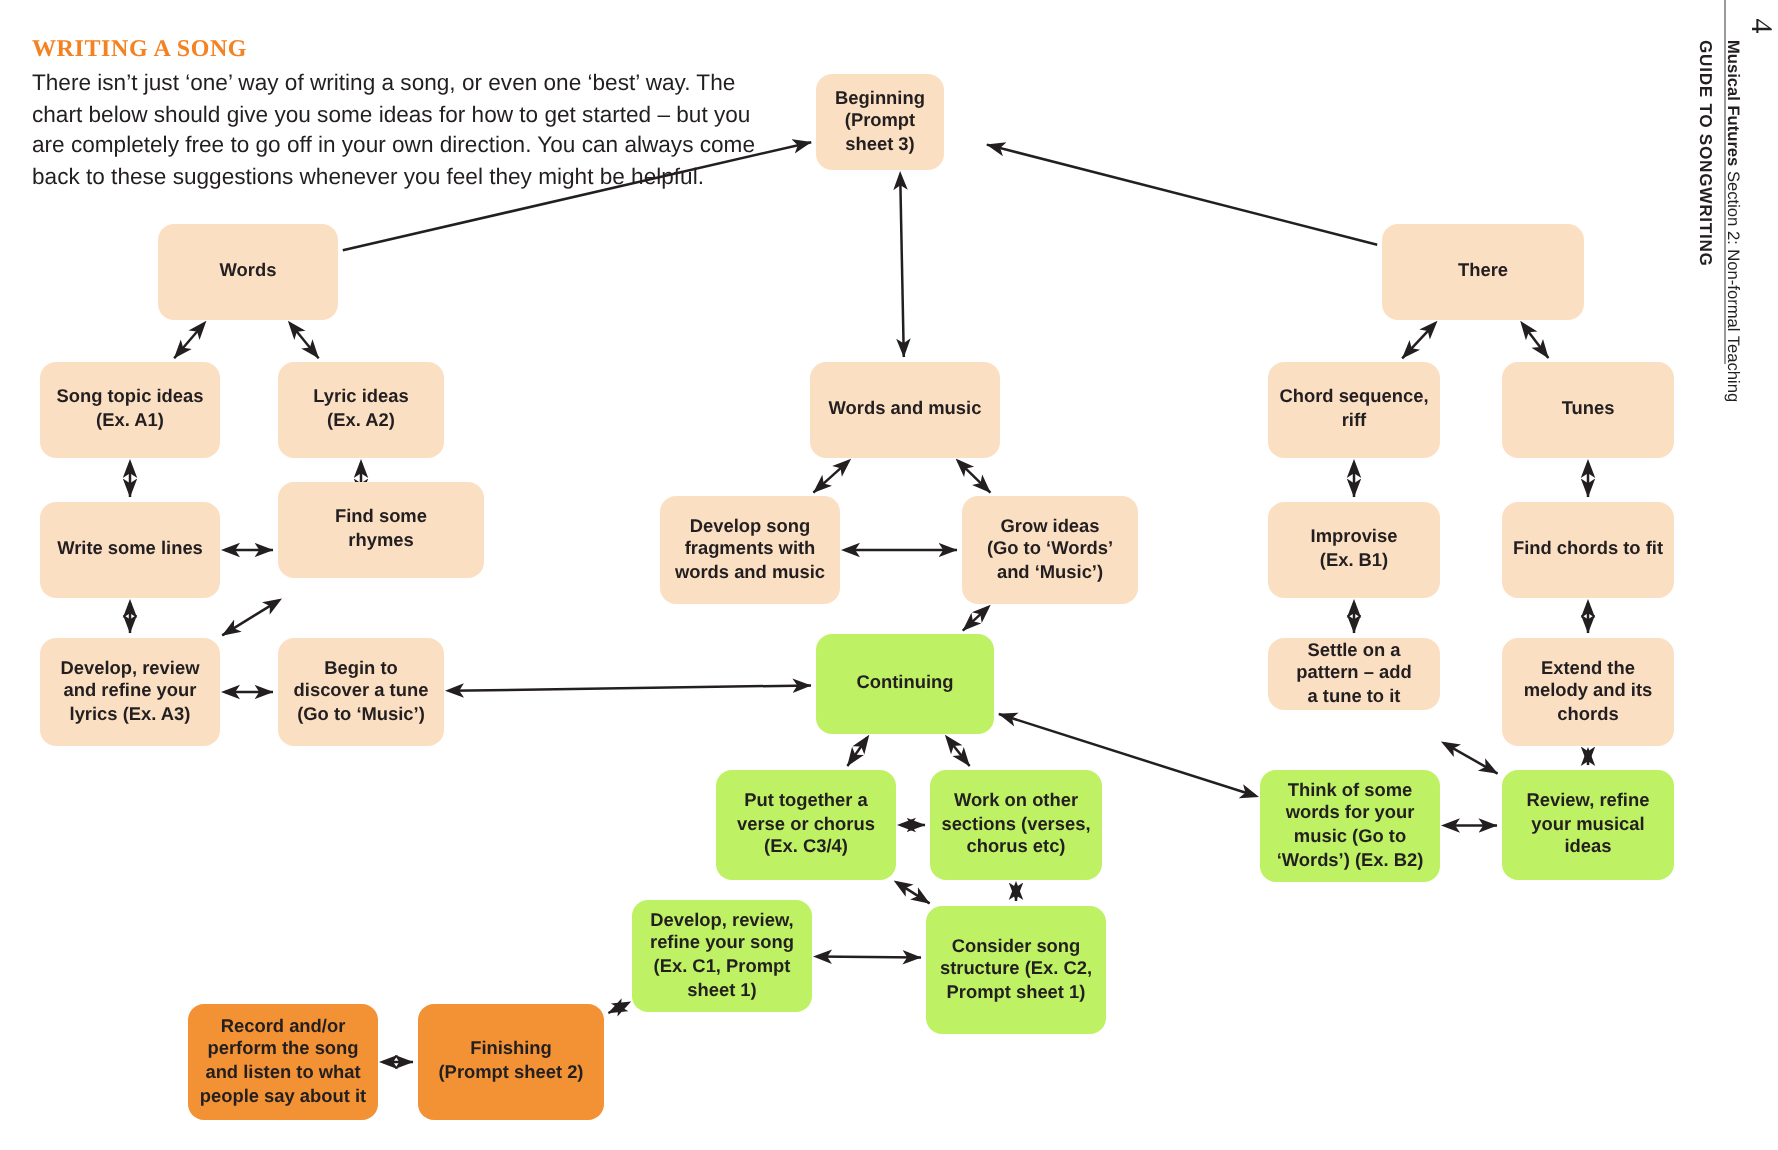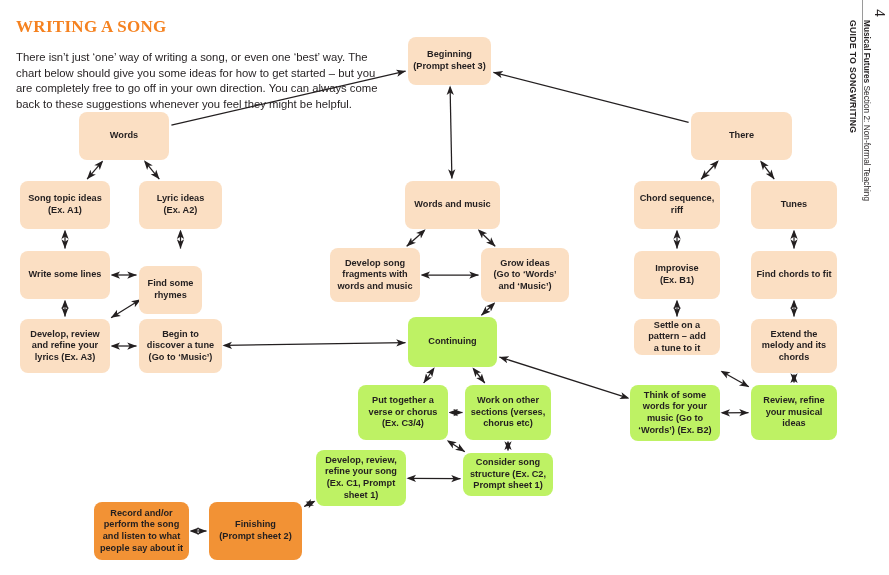--- a/index.html
+++ b/index.html
@@ -14,23 +14,23 @@
     color: #231f20;
   }
   #page {
     position: absolute; left: 0; top: 0;
     width: 889px; height: 575px;
   }
 
   
   #intro { position: absolute; left: 16px; top: 17px; width: 372px; }
   #intro-title {
-    font-size: 17px; font-weight: bold; letter-spacing: .3px;
+    font-size: 12px; font-weight: bold; letter-spacing: .3px;
     color: #f58220; font-family: "Liberation Serif", serif;
-    margin: 0 0 13px 0;
+    margin: 0 0 3px 0;
   }
   #intro-body {
     font-size: 11.3px; line-height: 15.6px; color: #231f20;
     margin: 0;
   }
 
   
   #rail-rule {
     position: absolute; left: 862px; top: 0px;
     width: 1px; height: 182px; background: #9a9a9a;
@@ -134,21 +134,21 @@
           <line x1="473.7" y1="369.0" x2="484.8" y2="383.0" marker-end="url(#ah)" marker-start="url(#ah-start)"></line>
           <line x1="450.5" y1="412.5" x2="462.5" y2="412.5" marker-end="url(#ah)" marker-start="url(#ah-start)"></line>
           <line x1="448.5" y1="441.3" x2="464.8" y2="451.7" marker-end="url(#ah)" marker-start="url(#ah-start)"></line>
           <line x1="508.0" y1="442.5" x2="508.0" y2="450.5" marker-end="url(#ah)" marker-start="url(#ah-start)"></line>
           <line x1="408.5" y1="478.3" x2="460.5" y2="478.7" marker-end="url(#ah)" marker-start="url(#ah-start)"></line>
           <line x1="313.8" y1="501.7" x2="304.2" y2="506.5" marker-end="url(#ah)" marker-start="url(#ah-start)"></line>
           <line x1="191.5" y1="531.0" x2="206.5" y2="531.0" marker-end="url(#ah)" marker-start="url(#ah-start)"></line>
         </g>
     </svg>
     <div id="node-layer">
-        <div class="node tone-light" style="left: 408px; top: 37px; width: 83px; height: 48px;">
+        <div class="node tone-light" style="left: 408px; top: 37px; width: 64px; height: 48px;">
           <span>Beginning<br>(Prompt sheet 3)</span>
         </div>
         <div class="node tone-light" style="left: 79px; top: 112px; width: 90px; height: 48px;">
           <span>Words</span>
         </div>
         <div class="node tone-light" style="left: 691px; top: 112px; width: 101px; height: 48px;">
           <span>There</span>
         </div>
         <div class="node tone-light" style="left: 20px; top: 181px; width: 90px; height: 48px;">
           <span>Song topic ideas<br>(Ex. A1)</span>
@@ -161,21 +161,21 @@
         </div>
         <div class="node tone-light" style="left: 634px; top: 181px; width: 86px; height: 48px;">
           <span>Chord sequence,<br>riff</span>
         </div>
         <div class="node tone-light" style="left: 751px; top: 181px; width: 86px; height: 48px;">
           <span>Tunes</span>
         </div>
         <div class="node tone-light" style="left: 20px; top: 251px; width: 90px; height: 48px;">
           <span>Write some lines</span>
         </div>
-        <div class="node tone-light" style="left: 139px; top: 266px; width: 63px; height: 48px;">
+        <div class="node tone-light" style="left: 139px; top: 241px; width: 103px; height: 48px;">
           <span>Find some<br>rhymes</span>
         </div>
         <div class="node tone-light" style="left: 330px; top: 248px; width: 90px; height: 54px;">
           <span>Develop song<br>fragments with<br>words and music</span>
         </div>
         <div class="node tone-light" style="left: 481px; top: 248px; width: 88px; height: 54px;">
           <span>Grow ideas<br>(Go to ‘Words’<br>and ‘Music’)</span>
         </div>
         <div class="node tone-light" style="left: 634px; top: 251px; width: 86px; height: 48px;">
           <span>Improvise<br>(Ex. B1)</span>
@@ -206,21 +206,21 @@
         </div>
         <div class="node tone-mid" style="left: 630px; top: 385px; width: 90px; height: 56px;">
           <span>Think of some<br>words for your<br>music (Go to<br>‘Words’) (Ex. B2)</span>
         </div>
         <div class="node tone-mid" style="left: 751px; top: 385px; width: 86px; height: 55px;">
           <span>Review, refine<br>your musical<br>ideas</span>
         </div>
         <div class="node tone-mid" style="left: 316px; top: 450px; width: 90px; height: 56px;">
           <span>Develop, review,<br>refine your song<br>(Ex. C1, Prompt<br>sheet 1)</span>
         </div>
-        <div class="node tone-mid" style="left: 463px; top: 453px; width: 90px; height: 43px;">
+        <div class="node tone-mid" style="left: 463px; top: 453px; width: 90px; height: 64px;">
           <span>Consider song<br>structure (Ex. C2,<br>Prompt sheet 1)</span>
         </div>
         <div class="node tone-strong" style="left: 94px; top: 502px; width: 95px; height: 58px;">
           <span>Record and/or<br>perform the song<br>and listen to what<br>people say about it</span>
         </div>
         <div class="node tone-strong" style="left: 209px; top: 502px; width: 93px; height: 58px;">
           <span>Finishing<br>(Prompt sheet 2)</span>
         </div>
       </div>
   </div>

